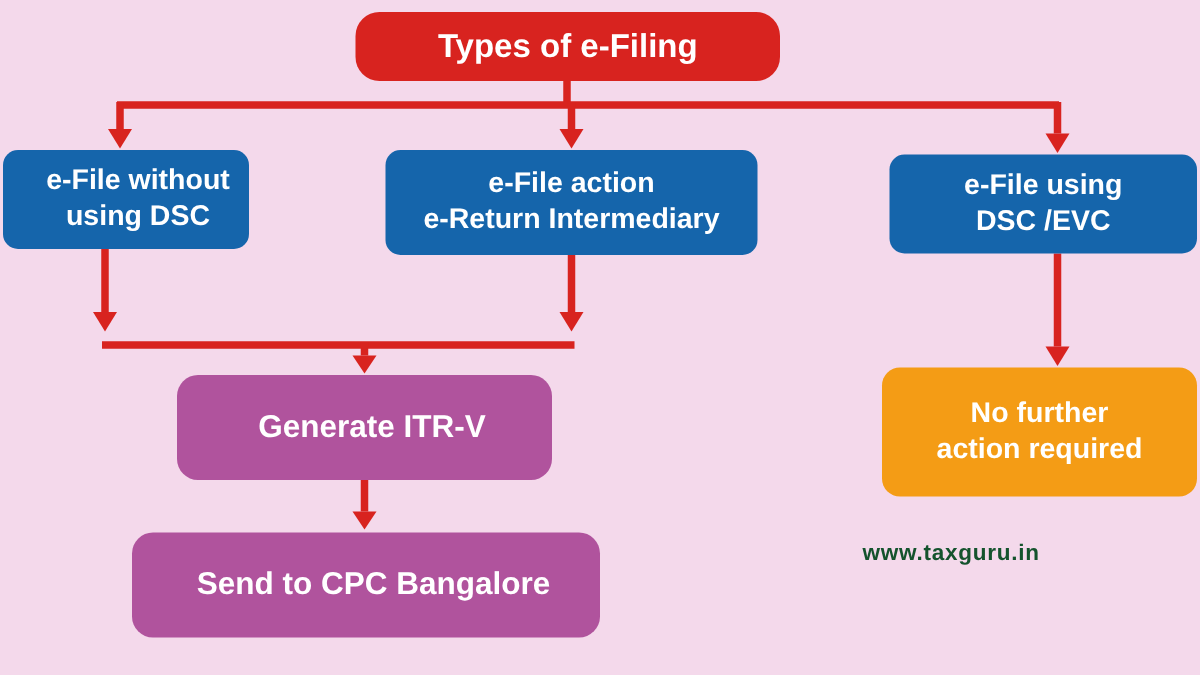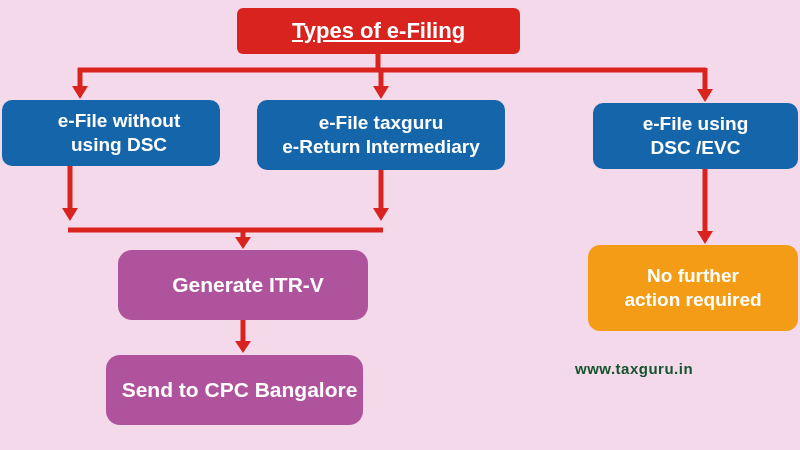--- a/index.html
+++ b/index.html
@@ -26,21 +26,21 @@
     display: flex;
     align-items: center;
     justify-content: center;
     text-align: center;
     color: #ffffff;
     font-weight: bold;
     white-space: pre-line;
     line-height: 1.25;
   }
 
-  .node.red    { background: #d8231f; border-radius: 6px;  font-size: 22px; text-decoration: underline; }
+  .node.red    { background: #d8231f; border-radius: 16px;  font-size: 22px; }
   .node.blue   { background: #1565ab; border-radius: 10px; font-size: 19px; }
   .node.purple { background: #b0539d; border-radius: 14px; font-size: 21px; padding-left: 10px; }
   .node.orange { background: #f49c15; border-radius: 12px; font-size: 19px; }
 
   .watermark {
     position: absolute;
     left: 575px;
     top: 360px;
     color: #14532d;
     font-weight: bold;
@@ -92,40 +92,40 @@
     <g stroke="#d8231f" stroke-width="5" fill="#d8231f">
       <line x1="705" y1="169" x2="705" y2="231"></line>
       <polygon points="697,231 713,231 705,244" stroke="none"></polygon>
     </g>
   </svg>
 
   <div class="node red" style="left:237px; top:8px; width:283px; height:46px;">
     <span>Types of e-Filing</span>
   </div>
 
-  <div class="node blue" style="left:2px; top:100px; width:218px; height:66px;padding-left:16px;">
+  <div class="node blue" style="left:2px; top:100px; width:164px; height:66px;padding-left:16px;">
     <span>e-File without
 using DSC</span>
   </div>
 
   <div class="node blue" style="left:257px; top:100px; width:248px; height:70px;">
-    <span>e-File taxguru
+    <span>e-File action
 e-Return Intermediary</span>
   </div>
 
   <div class="node blue" style="left:593px; top:103px; width:205px; height:66px;">
     <span>e-File using
 DSC /EVC</span>
   </div>
 
   <div class="node purple" style="left:118px; top:250px; width:250px; height:70px;">
     <span>Generate ITR-V</span>
   </div>
 
-  <div class="node purple" style="left:88px; top:355px; width:257px; height:70px;margin-left:18px;">
+  <div class="node purple" style="left:88px; top:355px; width:312px; height:70px;">
     <span>Send to CPC Bangalore</span>
   </div>
 
   <div class="node orange" style="left:588px; top:245px; width:210px; height:86px;">
     <span>No further
 action required</span>
   </div>
 
   <div class="watermark">www.taxguru.in</div>
 

